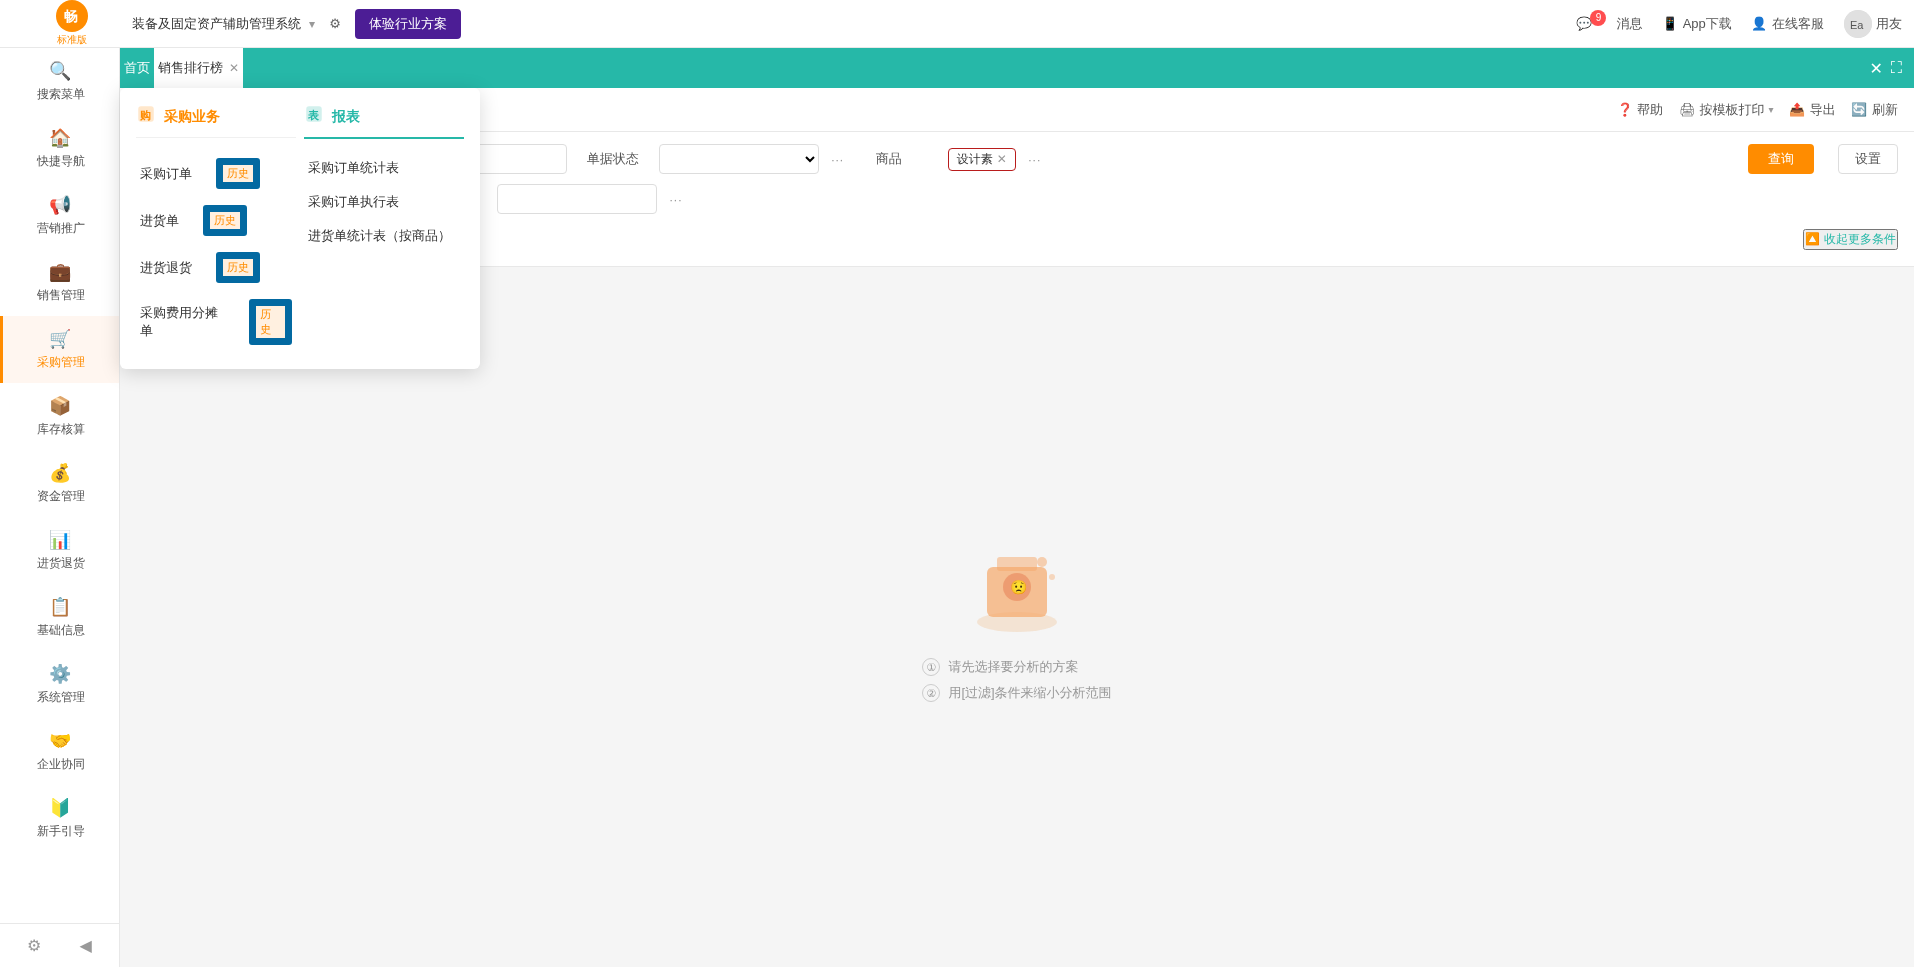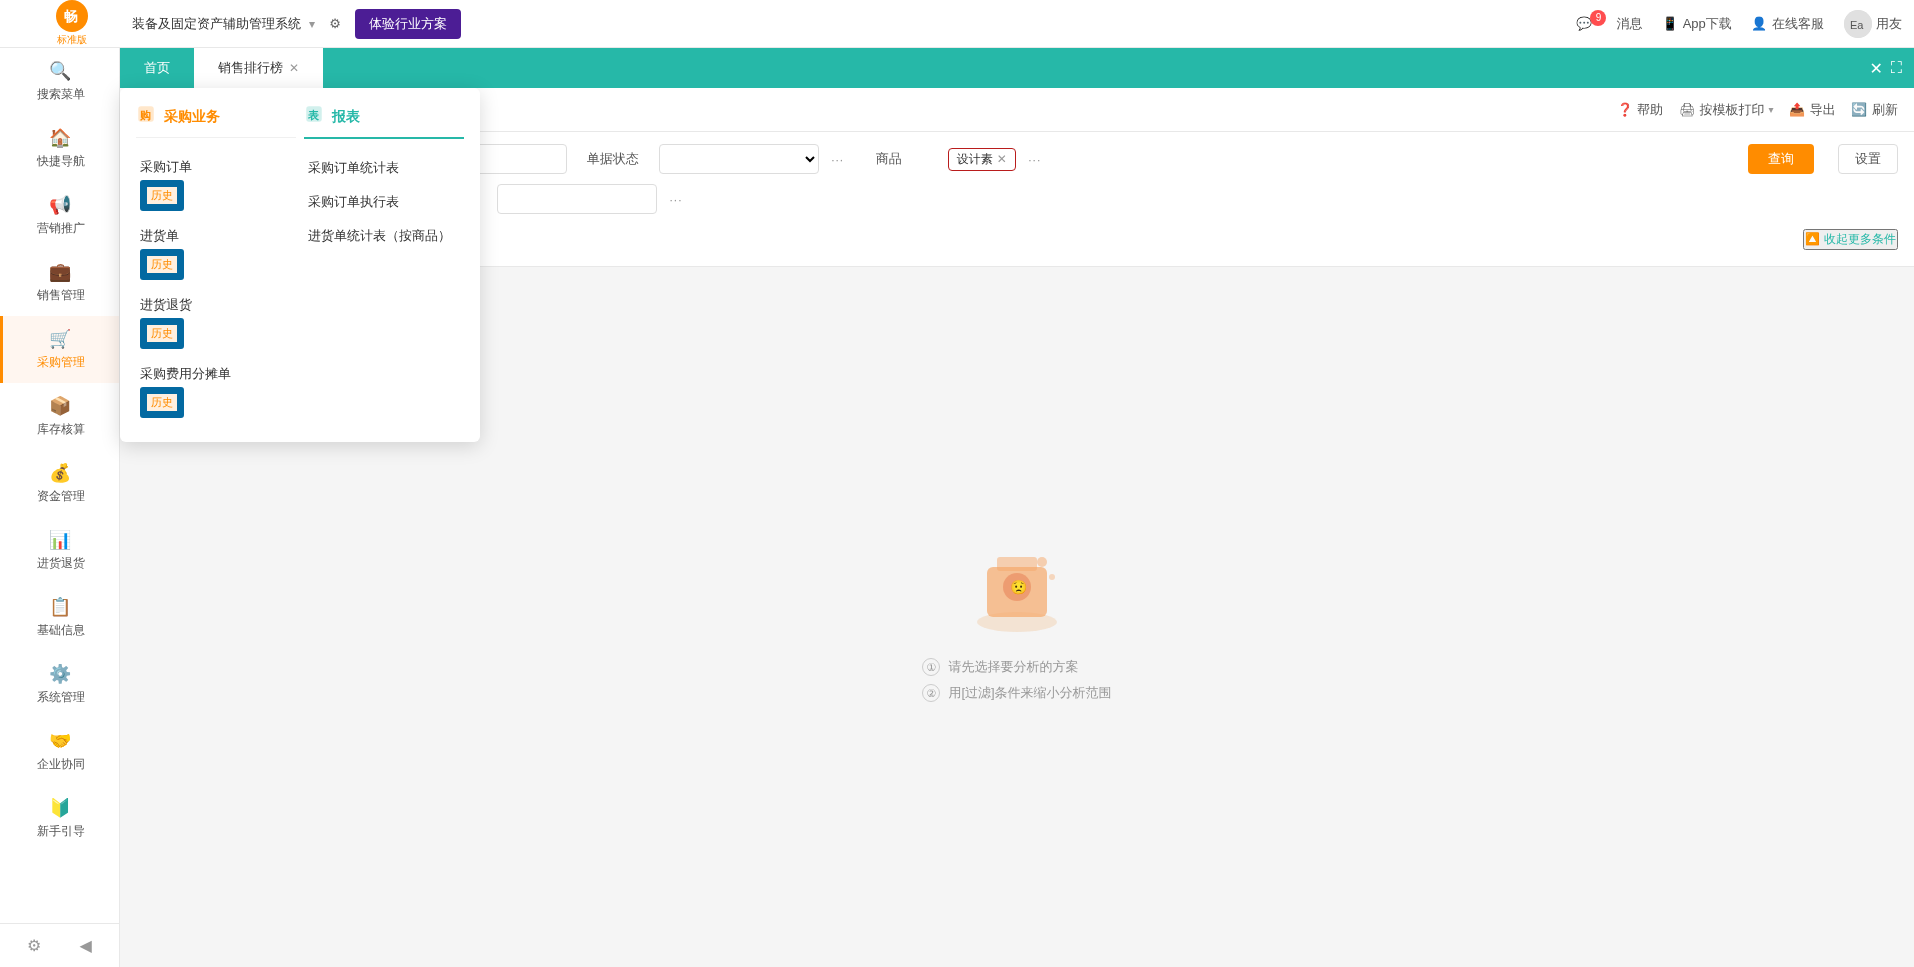--- a/index.html
+++ b/index.html
@@ -174,21 +174,21 @@
     .tab-bar {
       height: 40px;
       background: #26b8a8;
       display: flex;
       align-items: stretch;
       position: relative;
     }
     .tab-item {
       display: flex;
       align-items: center;
-      padding: 0 24px;
+      padding: 0 4px;
       cursor: pointer;
       font-size: 13px;
       gap: 6px;
     }
     .tab-item.home {
       background: #26b8a8;
       color: white;
     }
     .tab-item.active {
       background: white;
@@ -398,27 +398,26 @@
       font-size: 14px;
       font-weight: bold;
       padding-bottom: 8px;
       border-bottom: 1px solid #f0f0f0;
     }
     .dropdown-col-header-icon {
       font-size: 18px;
     }
     .dropdown-item {
       display: flex;
-      align-items: flex-start;
-      gap: 4px;
+      align-items: center;
+      gap: 24px;
       padding: 8px 4px;
       cursor: pointer;
       color: #333;
       font-size: 13px;
-      flex-direction: column;
     }
     .history-badge {
       background: #fff0e0;
       color: #ff8c00;
       border: 7px solid #0369a1;
       border-radius: 3px;
       font-size: 11px;
       padding: 1px 4px;
     }
     .dropdown-right-col .dropdown-col-header {

